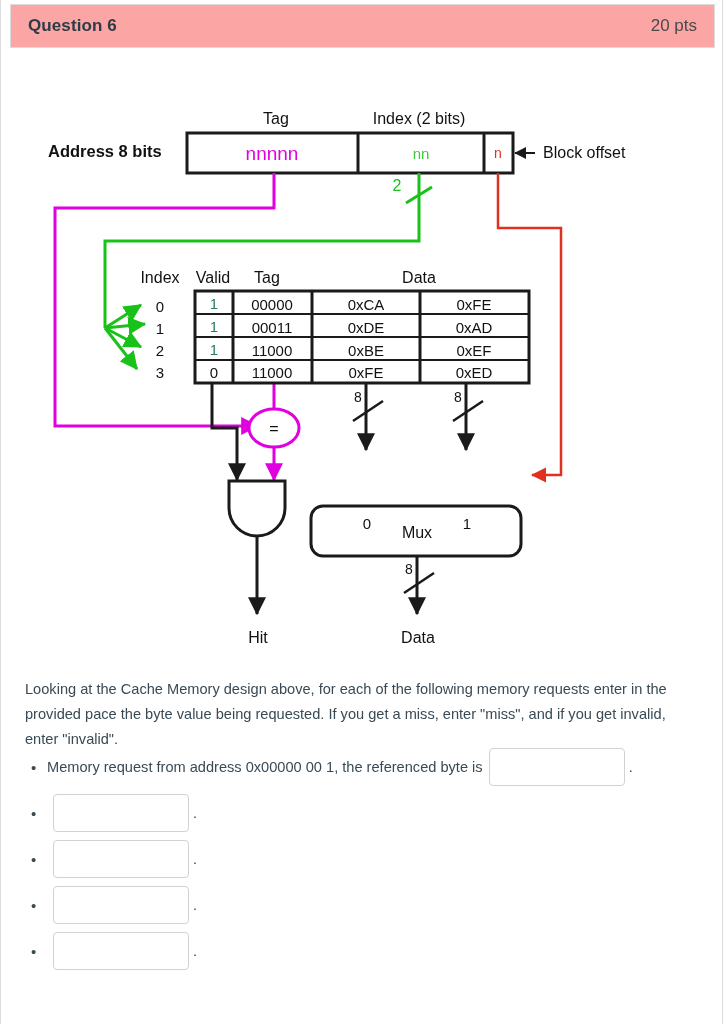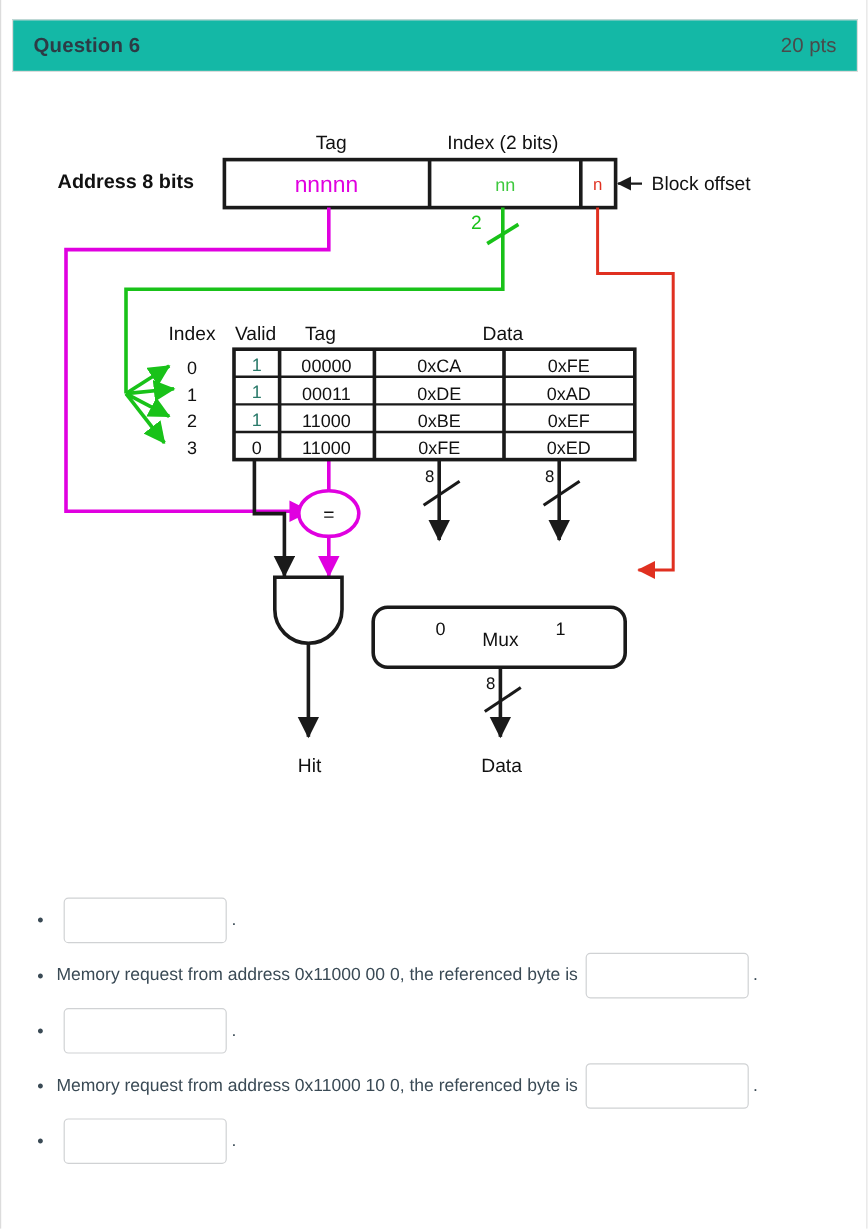--- a/index.html
+++ b/index.html
@@ -21,25 +21,25 @@
     width: 723px;
     height: 1024px;
     box-sizing: border-box;
     border-left: 1px solid #dcdcdc;
     border-right: 1px solid #dcdcdc;
     background: #ffffff;
   }
   
   .q-header {
     position: absolute;
-    left: 9px; top: 16px;
+    left: 9px; top: 4px;
     width: 705px;
     height: 44px;
     box-sizing: border-box;
-    background: #14b8a6;
+    background: #fca5a5;
     border: 1px solid #dcdcdc;
     display: flex;
     align-items: center;
     justify-content: space-between;
     padding: 0 17px;
   }
   .q-title {
     font-size: 17px;
     font-weight: bold;
     color: #2d3b45;
@@ -262,41 +262,41 @@
         <text class="dg-label" x="416" y="482" text-anchor="middle">Mux</text>
       </g>
 
       <path d="M416,500 L416,558" fill="none" stroke="#1a1a1a" stroke-width="3" marker-end="url(#ah-black)"></path>
       <line x1="403" y1="537" x2="433" y2="517" stroke="#1a1a1a" stroke-width="2.5"></line>
       <text class="dg-small" x="408" y="518" text-anchor="middle">8</text>
       <text class="dg-label" x="417" y="587" text-anchor="middle">Data</text>
     </svg>
   </div>
 
+  <p class="prose">Looking at the Cache Memory design above, for each of the following memory requests enter in the provided pace the byte value being requested. If you get a miss, enter "miss", and if you get invalid, enter "invalid".</p>
 
   <ul class="req-list">
     <li class="req-item">
       <span class="bullet">•</span>
-      <input class="answer-input" type="text" placeholder="" style="">
-      <span class="period">.</span>
-    </li>
-    <li class="req-item">
-      <span class="bullet">•</span>
-      <span class="req-text">Memory request from address 0x11000 00 0, the referenced byte is</span>
-      <input class="answer-input" type="text" placeholder="" style="">
-      <span class="period">.</span>
-    </li>
-    <li class="req-item">
-      <span class="bullet">•</span>
-      <input class="answer-input" type="text" placeholder="" style="">
-      <span class="period">.</span>
-    </li>
-    <li class="req-item">
-      <span class="bullet">•</span>
-      <span class="req-text">Memory request from address 0x11000 10 0, the referenced byte is</span>
+      <span class="req-text">Memory request from address 0x00000 00 1, the referenced byte is</span>
+      <input class="answer-input" type="text" placeholder="" style="">
+      <span class="period">.</span>
+    </li>
+    <li class="req-item">
+      <span class="bullet">•</span>
+      <input class="answer-input" type="text" placeholder="" style="">
+      <span class="period">.</span>
+    </li>
+    <li class="req-item">
+      <span class="bullet">•</span>
+      <input class="answer-input" type="text" placeholder="" style="">
+      <span class="period">.</span>
+    </li>
+    <li class="req-item">
+      <span class="bullet">•</span>
       <input class="answer-input" type="text" placeholder="" style="">
       <span class="period">.</span>
     </li>
     <li class="req-item">
       <span class="bullet">•</span>
       <input class="answer-input" type="text" placeholder="" style="">
       <span class="period">.</span>
     </li>
   </ul>
 

